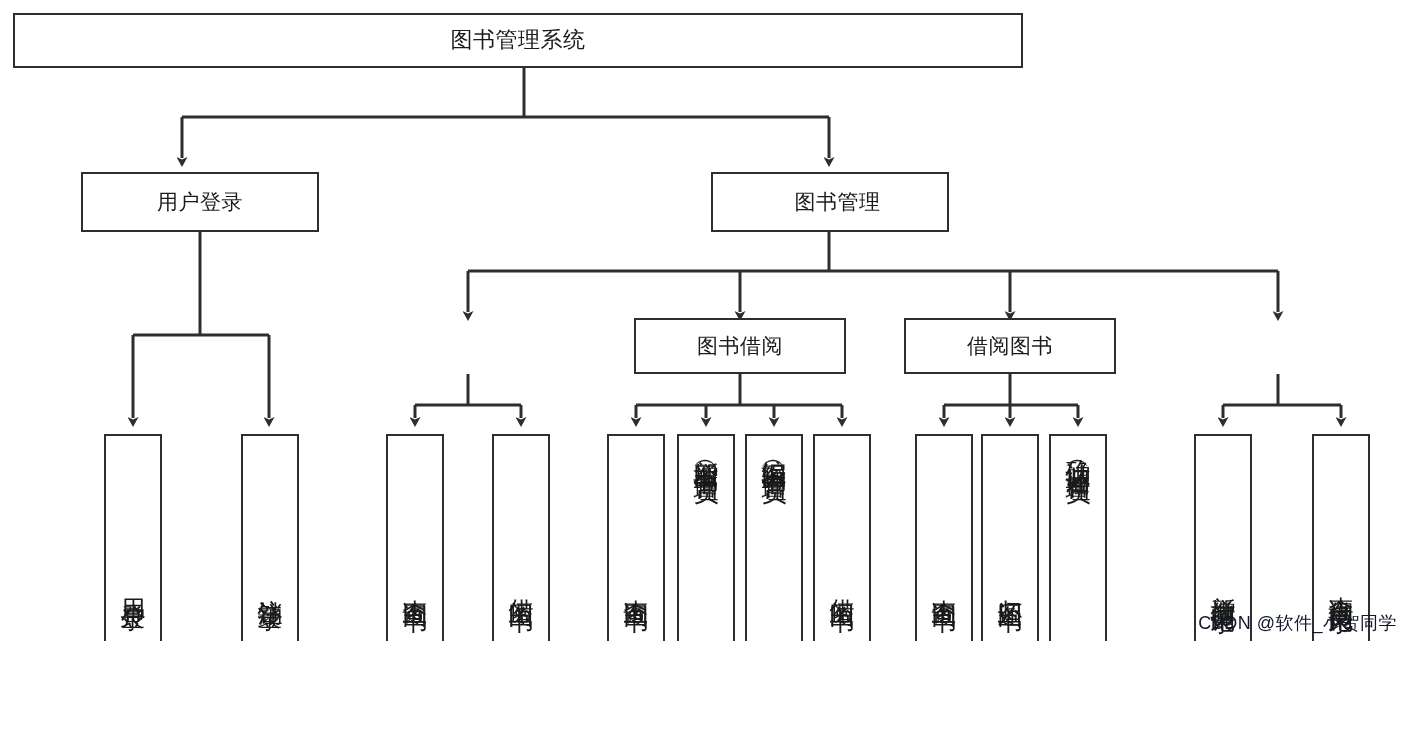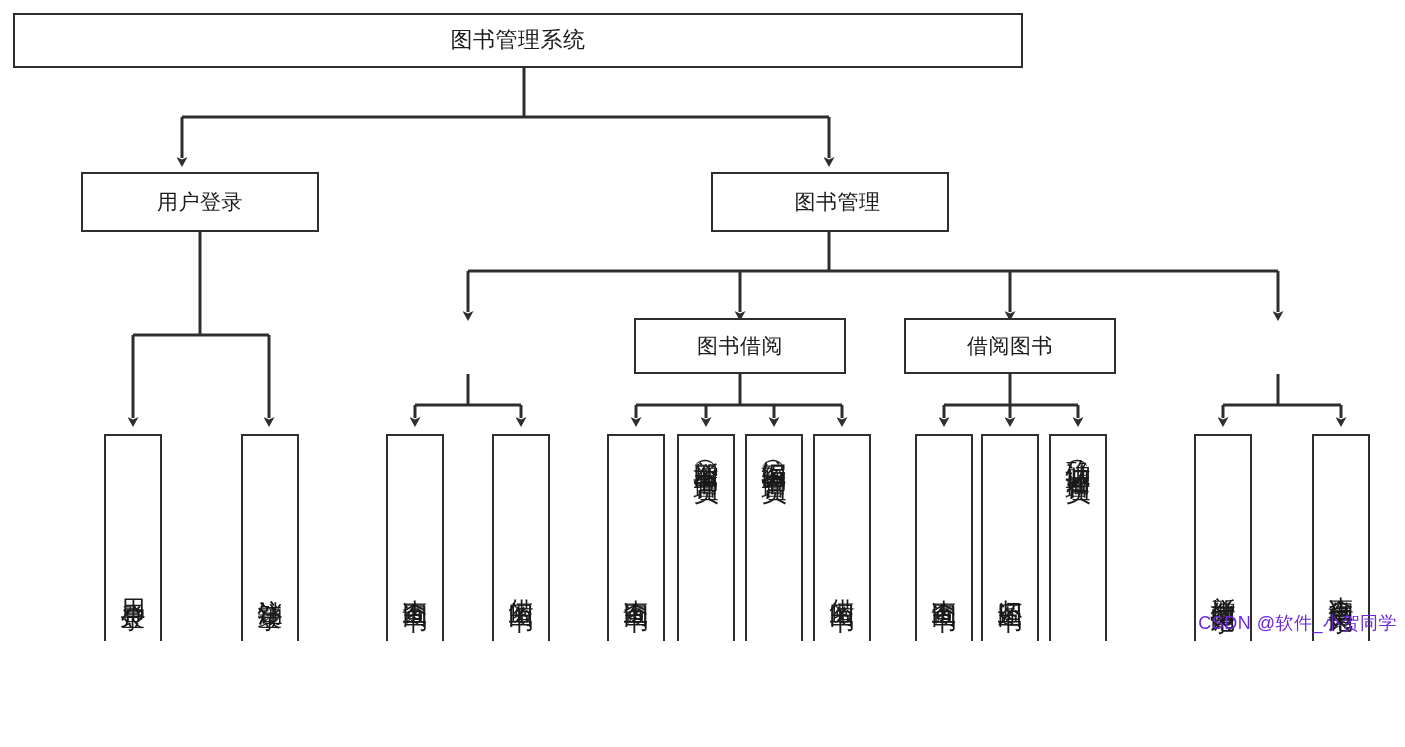--- a/index.html
+++ b/index.html
@@ -64,21 +64,21 @@
     white-space: nowrap;
   }
   .node.v.tall .label {
     align-self: flex-start;
   }
   #watermark {
     position: absolute;
     right: 8px;
     bottom: 6px;
     font-size: 18px;
-    color: #6d28d9;
+    color: #0f172a;
     white-space: nowrap;
     letter-spacing: 0.5px;
     text-align: center;
   }
 </style>
 </head>
 <body>
 
 <div id="diagram-root">
 

